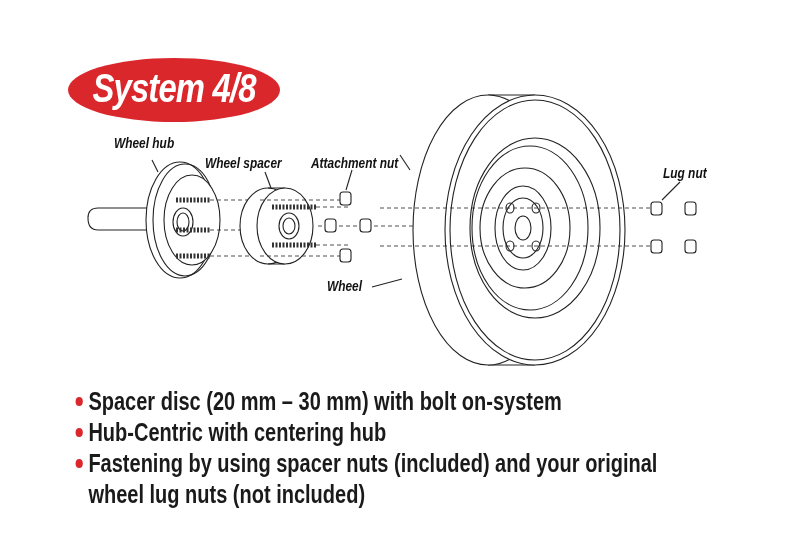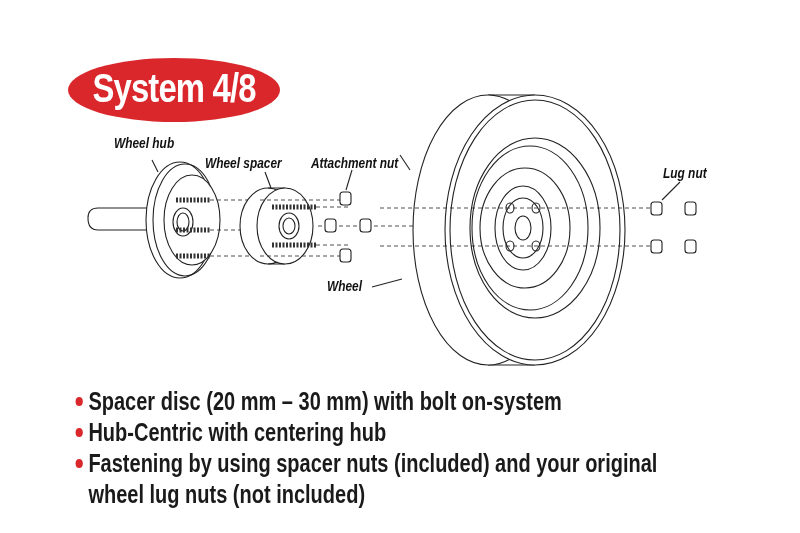--- a/index.html
+++ b/index.html
@@ -1,18 +1,18 @@
 <!DOCTYPE html>
 <html><head>
   <meta charset="utf-8">
   <style>
     html, body { margin: 0; padding: 0; background: #ffffff; }
     body { width: 800px; height: 533px; position: relative; overflow: hidden;
            font-family: "Liberation Sans", sans-serif; }
-    .badge { position: absolute; left: 68px; top: 58px; width: 212px; height: 64px; }
+    .badge { position: absolute; left: 68px; top: 58px; width: 212px; height: 64px; font-style: italic; }
     .badge-ellipse { position: absolute; inset: 0; background: #d9272c; border-radius: 50%; }
     .badge-text { position: absolute; left: 0; right: 0; top: 8px; text-align: center;
                   color: #ffffff; font-weight: bold; font-size: 40px; letter-spacing: -1px;
                   font-family: "Liberation Sans", sans-serif; transform: scaleX(0.82); }
     svg.diagram { position: absolute; left: 0; top: 0; width: 800px; height: 380px; }
     .label { position: absolute; font-style: italic; font-weight: bold; font-size: 14px;
              color: #111; transform: scaleX(0.85); transform-origin: left center; white-space: nowrap; }
     .bullets { position: absolute; left: 74px; top: 386px; margin: 0; padding: 0; list-style: none; }
     .bullets li { position: relative; padding-left: 18px; font-size: 25px; font-weight: bold;
                   color: #1a1a1a; line-height: 31px; transform: scaleX(0.80); transform-origin: left center;

